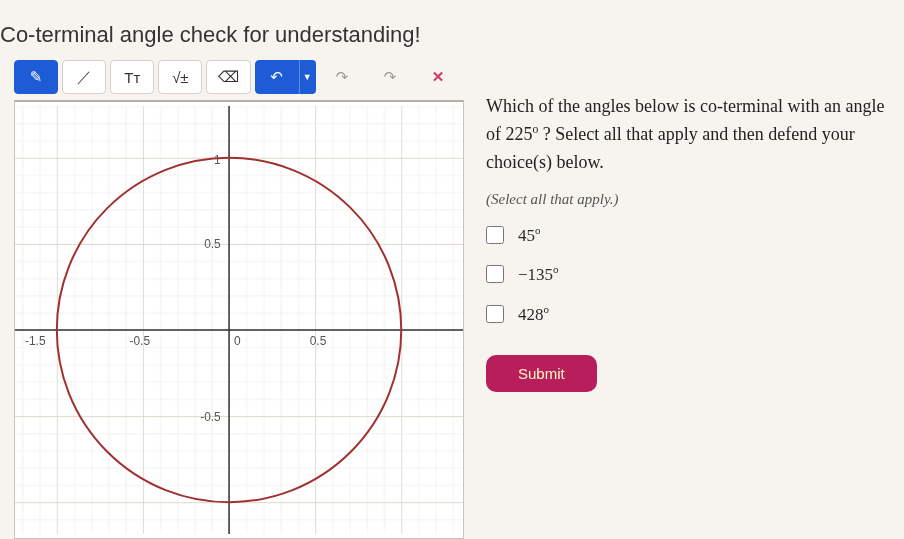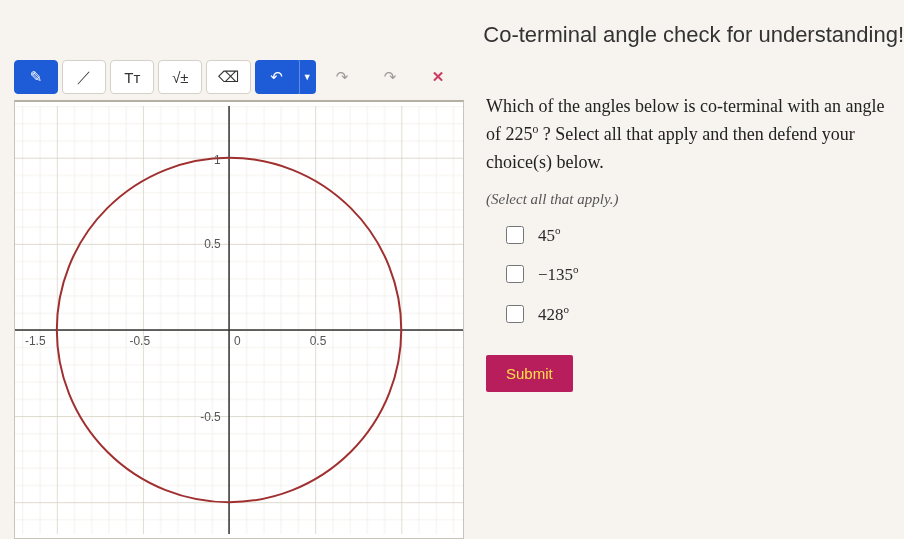--- a/index.html
+++ b/index.html
@@ -8,21 +8,21 @@
     background: #f7f4f0;
     width: 904px;
     height: 539px;
     overflow: hidden;
     color: #2a2a2a;
   }
   .container { display: flex; flex-direction: column; height: 100%; }
   .title {
     font-family: -apple-system, 'Segoe UI', sans-serif;
     font-size: 22px;
-    text-align: right;
+    text-align: left;
     padding: 22px 0 12px;
     color: #333;
   }
   .main { display: flex; flex: 1; padding: 0 14px 0 14px; gap: 22px; }
   .left { width: 450px; display: flex; flex-direction: column; }
   .toolbar {
     display: flex;
     gap: 0;
     margin-bottom: 6px;
     align-items: center;
@@ -61,32 +61,32 @@
   .question {
     font-size: 18px;
     line-height: 1.55;
     color: #222;
     margin-bottom: 14px;
     margin-top: 31px;
   }
   .question sup { font-size: .65em; }
   .hint { font-style: italic; color: #555; font-size: 15px; margin-bottom: 16px; }
   .options { display: flex; flex-direction: column; gap: 18px; margin-bottom: 30px; }
-  .opt { display: flex; align-items: center; gap: 14px; font-size: 17px; margin-left: 20px;}
+  .opt { display: flex; align-items: center; gap: 14px; font-size: 17px;}
   .opt input[type=checkbox]{ width:18px; height:18px; cursor:pointer;}
   .opt sup{ font-size:.65em;}
   .submit-btn {
     background: #b81e5b;
-    color: #fde047;
+    color: #fef9c3;
     border: none;
-    padding: 10px 20px;
+    padding: 10px 32px;
     font-size: 15px;
     font-family: -apple-system, sans-serif;
     cursor: pointer;
-    border-radius: 2px;
+    border-radius: 10px;
   }
 </style>
 </head>
 <body>
 
 <div class="container">
   <div class="title">Co-terminal angle check for understanding!</div>
   <div class="main">
     <div class="left">
       <div class="toolbar">

